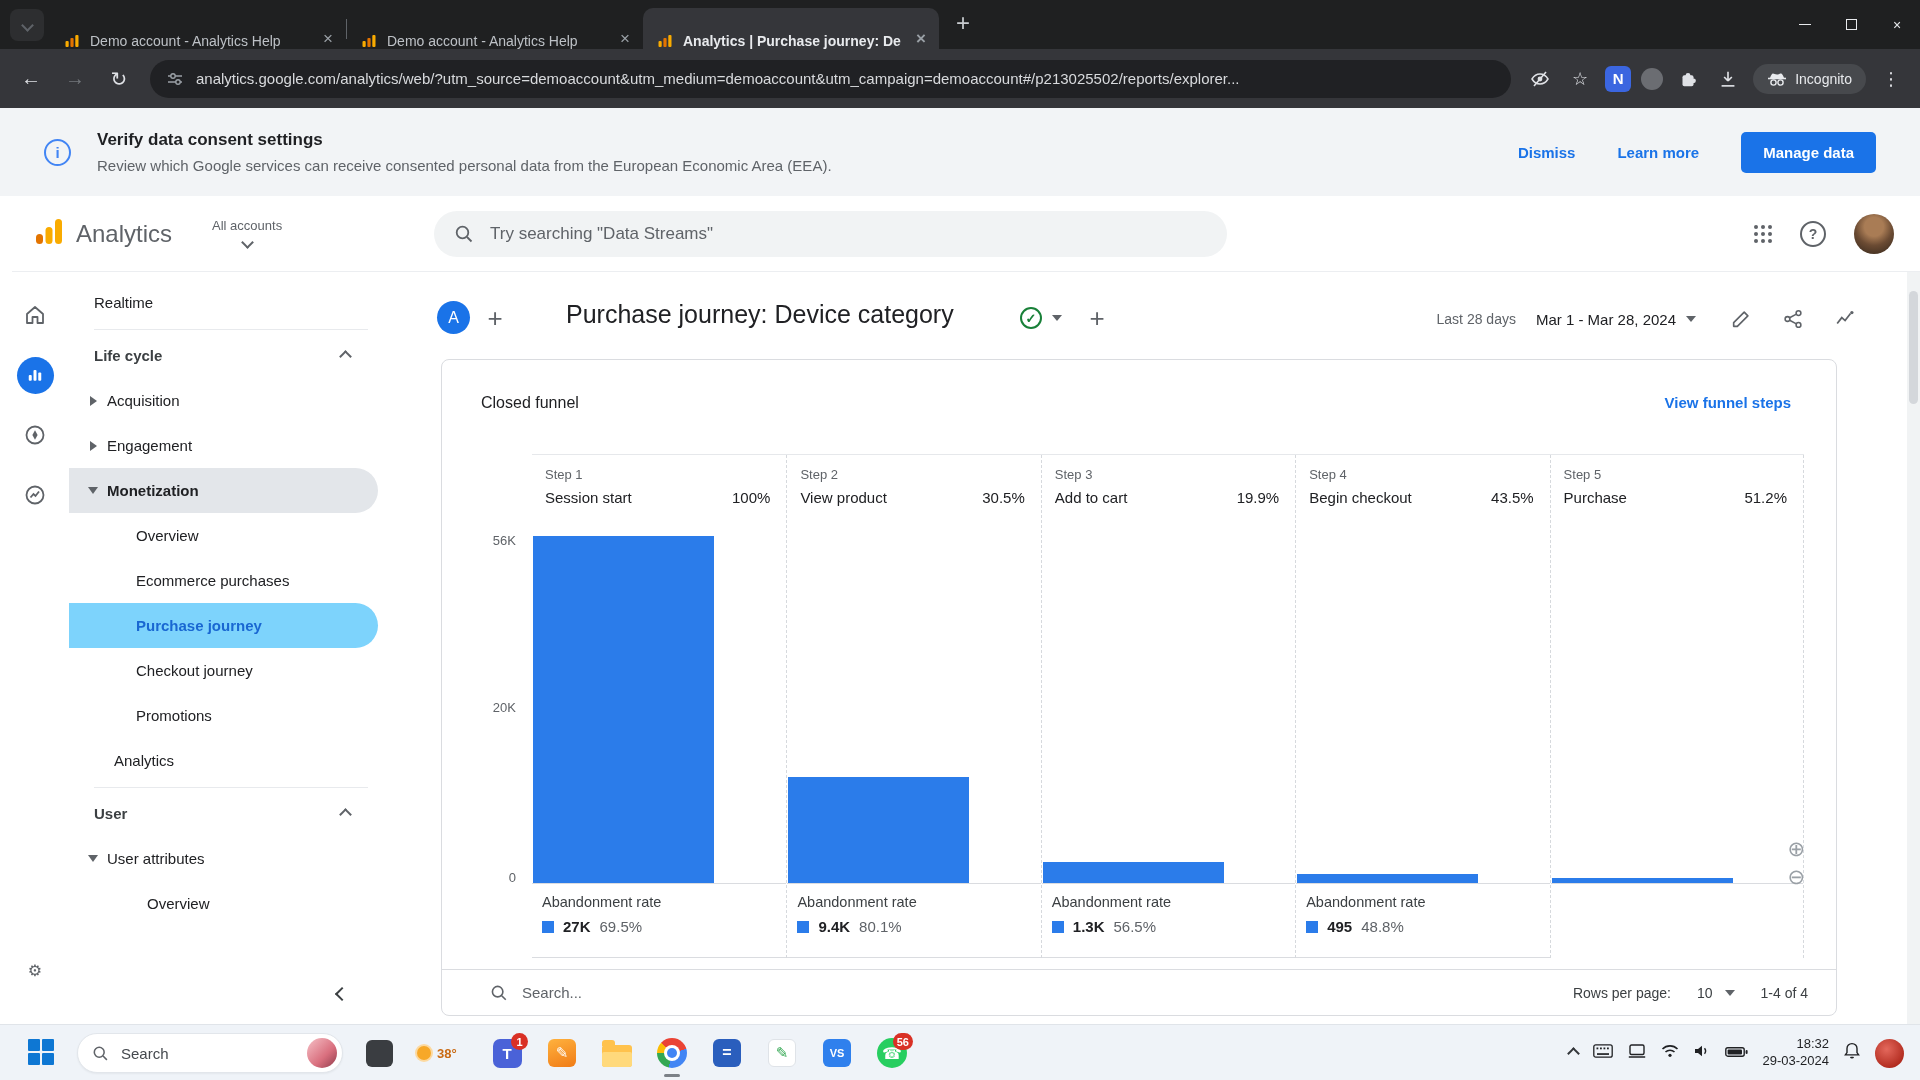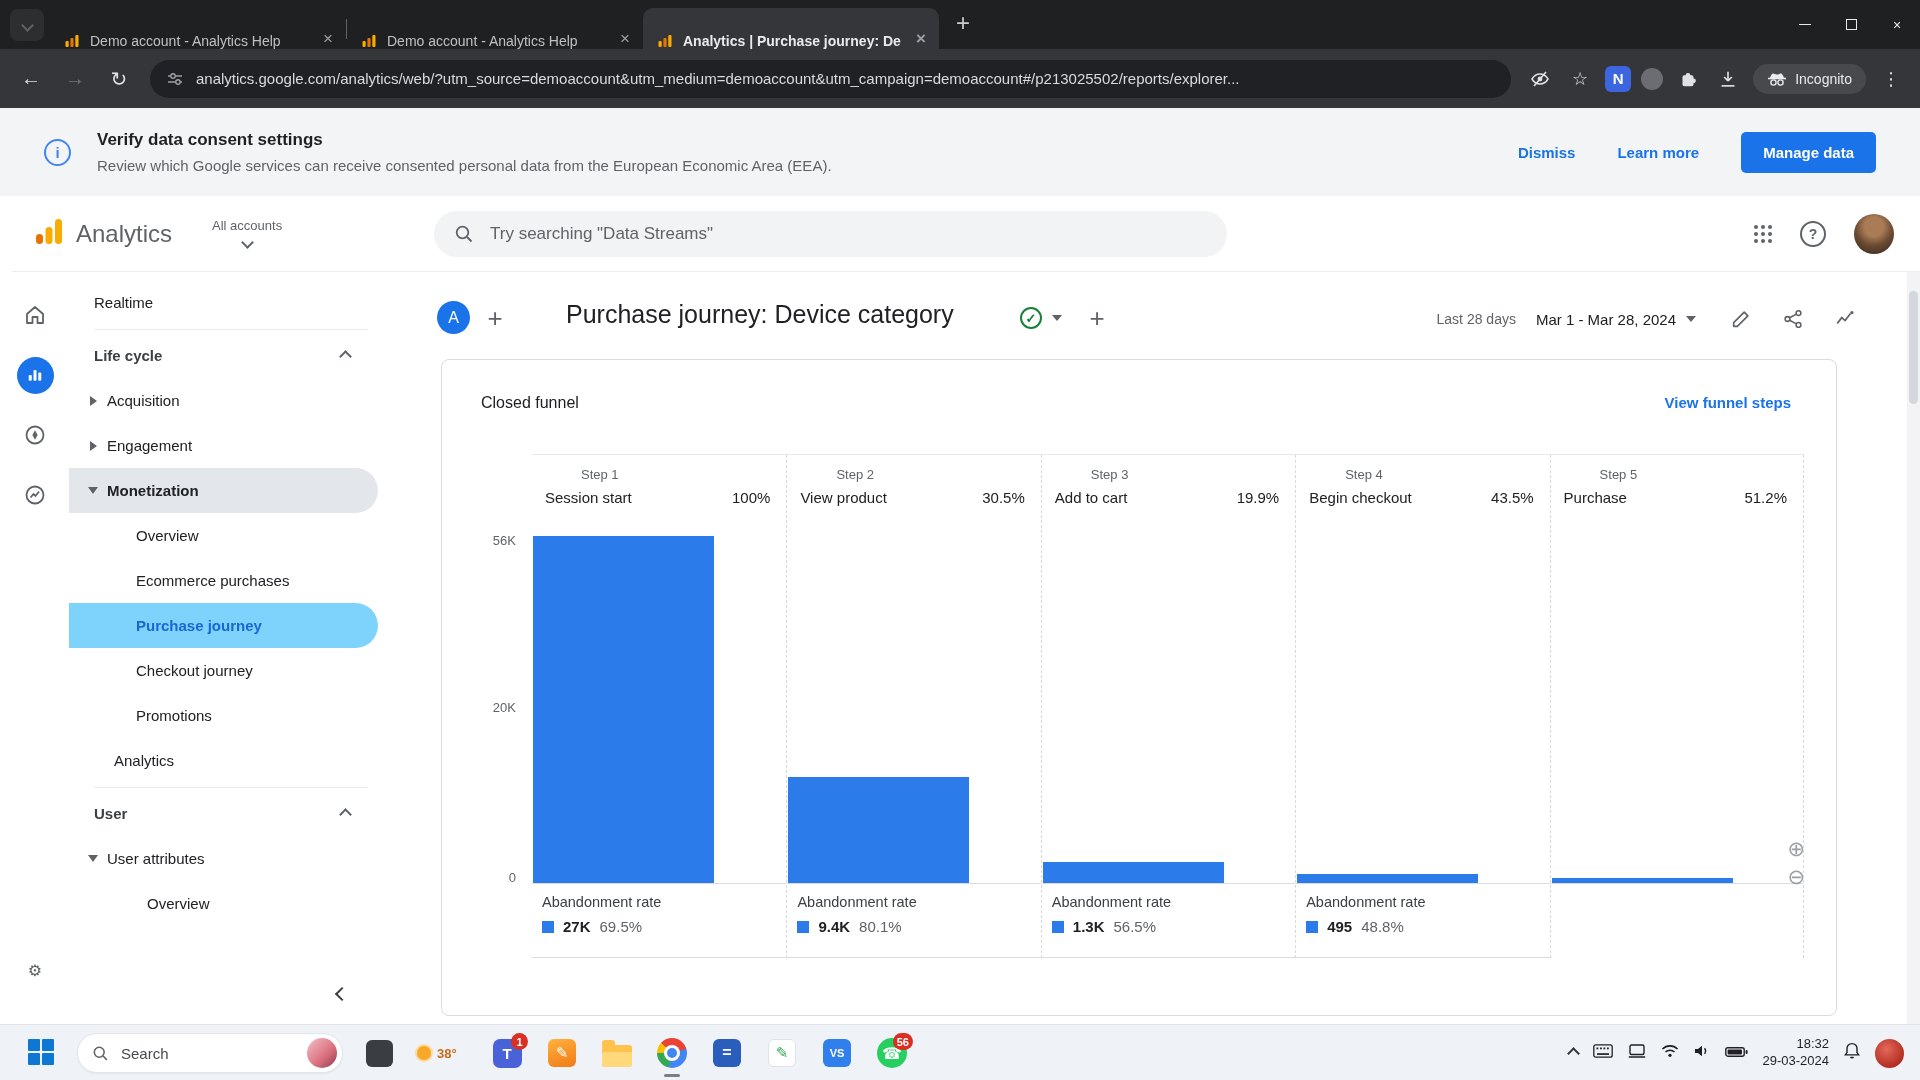--- a/index.html
+++ b/index.html
@@ -127,21 +127,21 @@
   .card-head { position:absolute; top:34px; left:39px; right:45px; display:flex; justify-content:space-between; }
   .panel-title { font-size:16px; color:#202124; }
   .panel-link { font-size:15px; color:#1a73e8; font-weight:bold; }
 
   .fgrid { position:absolute; left:90px; top:94px; width:1272px; display:grid;
     grid-template-columns:repeat(5,1fr); border-top:1px solid #e6e8eb; }
   .fcol { position:relative; }
   .fcol + .fcol { border-left:1px dashed #d6d9dd; }
   .fcol:last-child { border-right:1px dashed #d6d9dd; }
   .fhead { height:71px; padding:12px 16px 0 13px; }
-  .step-label { font-size:13px; color:#5f6368; margin-bottom:7px;margin-left:36px; }
+  .step-label { font-size:13px; color:#5f6368; margin-bottom:7px; }
   .step-namerow { display:flex; justify-content:space-between; font-size:15px; color:#202124; }
   .fchart { height:358px; position:relative; border-bottom:1px solid #dadce0; }
   .bar { position:absolute; bottom:0; left:1px; width:181px; background:#2b7cea; }
   .fabandon { height:74px; padding:10px 0 0 10px; }
   .fabandon.bordered { border-bottom:1px solid #dadce0; }
   .ab-label { font-size:14.5px; color:#3c4043; margin-bottom:8px; }
   .ab-row { display:flex; align-items:center; gap:9px; font-size:15px; }
   .ab-swatch { width:12px; height:12px; background:#2b7cea; flex:none; }
   .ab-value { color:#202124; font-weight:bold; }
   .ab-pct { color:#5f6368; }
@@ -595,20 +595,35 @@
               </div>
             <div class="fabandon"></div>
           </div>
         </div>
 
         <div class="zoomctl">
           <span class="zoom-btn">⊕</span>
           <span class="zoom-btn">⊖</span>
         </div>
 
+        <div class="card-footer">
+          <svg width="18" height="18" viewBox="0 0 20 20">
+              <circle cx="8.5" cy="8.5" r="5.8" fill="none" stroke="#5f6368" stroke-width="1.8"></circle>
+              <path d="M13 13l4.5 4.5" stroke="#5f6368" stroke-width="1.8"></path>
+            </svg>
+          <input type="text" placeholder="Search..." style="">
+          <div class="footer-right">
+            <span>Rows per page:</span>
+            <span class="rows-select">
+              <span>10</span>
+              <span class="caret-down"></span>
+            </span>
+            <span>1-4 of 4</span>
+          </div>
+        </div>
       </div>
     </div>
 
     <div class="vscroll">
         <div class="thumb"></div>
       </div>
   </div>
 
   <div class="taskbar">
     <span class="start-btn">

